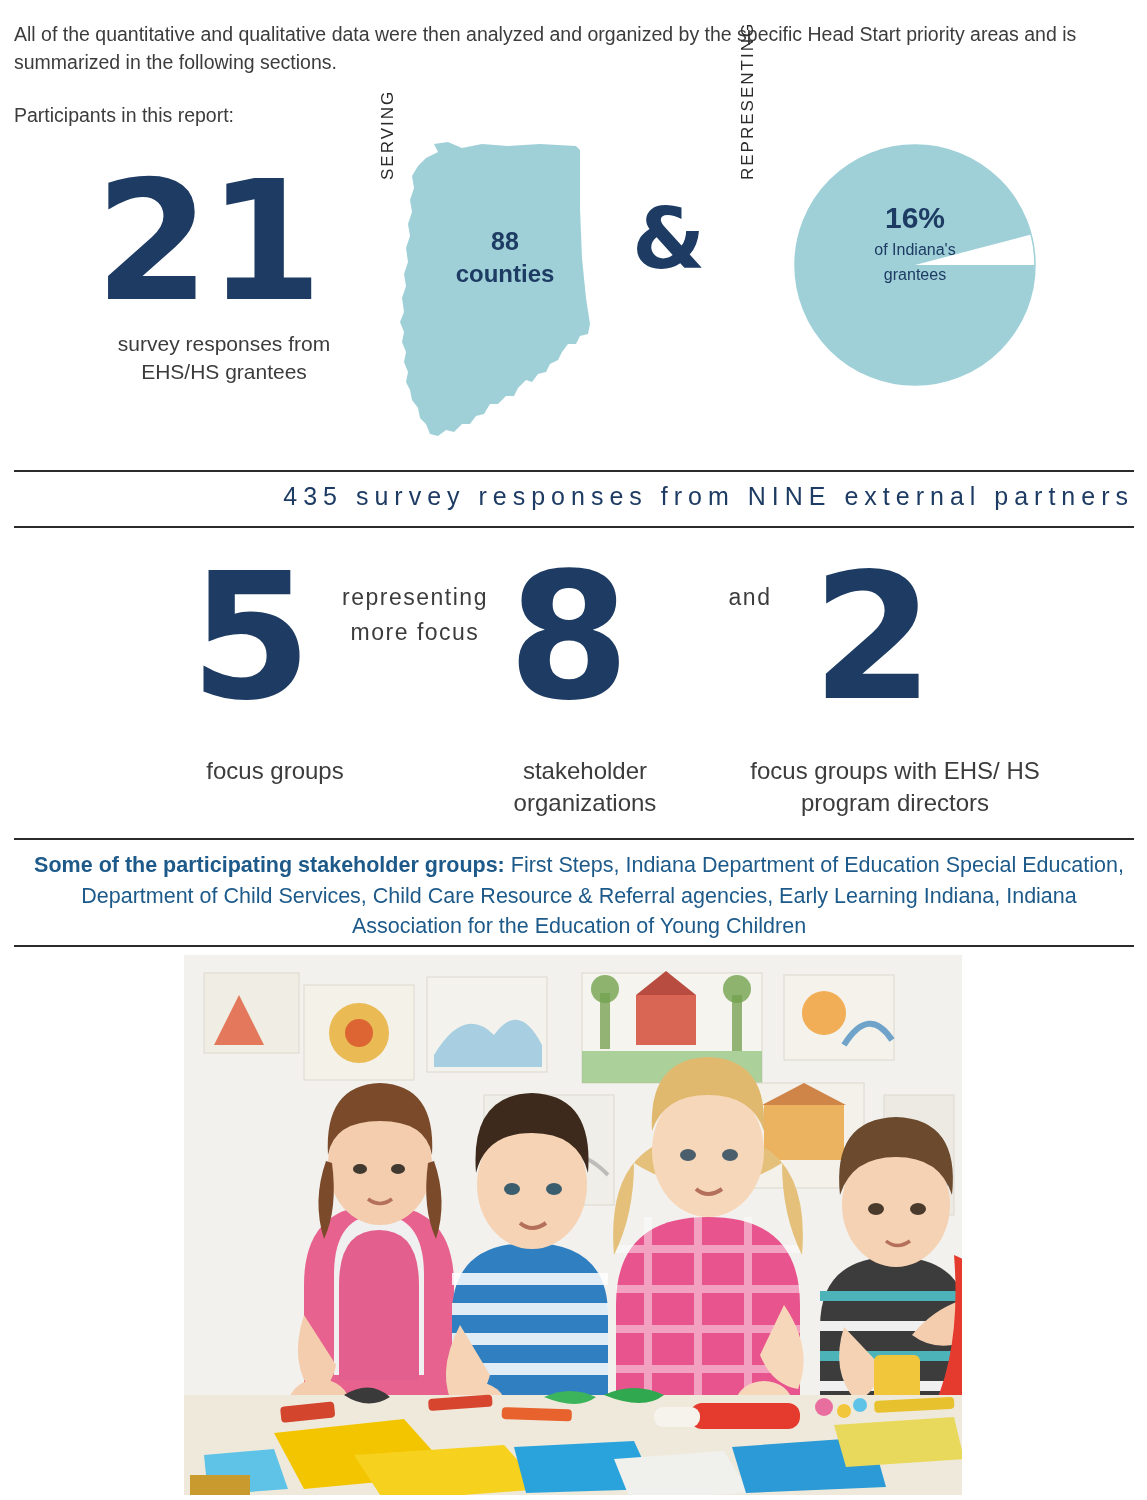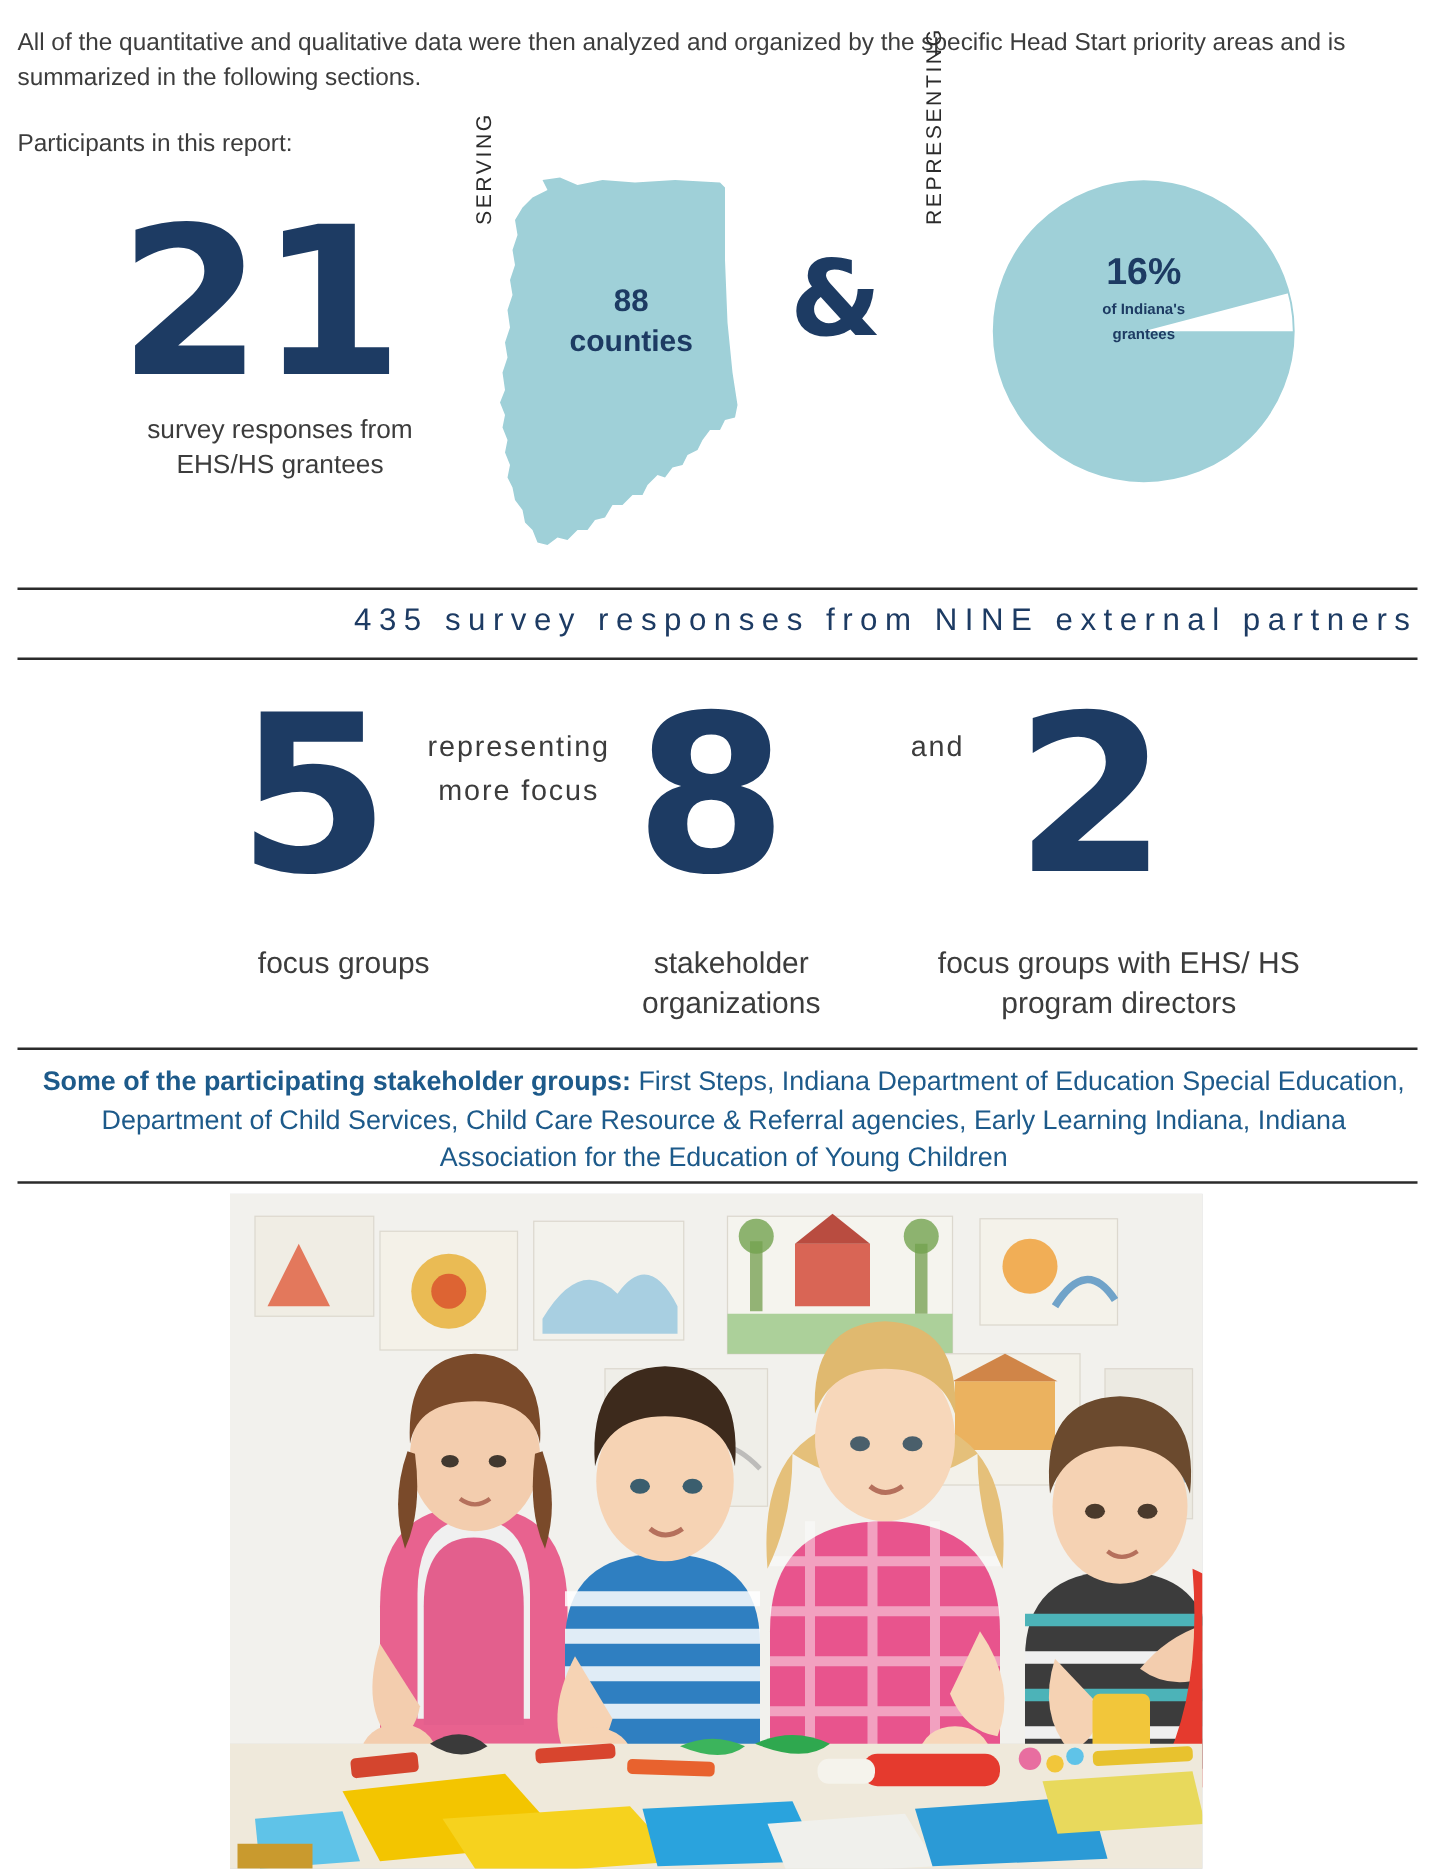--- a/index.html
+++ b/index.html
@@ -132,21 +132,21 @@
   }
   .pie-label {
     position: absolute;
     left: 800px;
     top: 70px;
     width: 230px;
     text-align: center;
     color: #1d3b63;
   }
   .pie-pct { font-size: 30px; font-weight: bold; line-height: 1.2; }
-  .pie-sub { font-size: 12px; font-weight: bold; line-height: 1.3; margin-top: 4px;}
+  .pie-sub { font-size: 16px; font-weight: normal; line-height: 1.3; margin-top: 4px;}
 
   
   .rule {
     position: absolute;
     left: 14px;
     width: 1120px;
     border-top: 2px solid #2b2b2b;
   }
   .rule-1 { top: 470px; }
   .rule-2 { top: 526px; }

